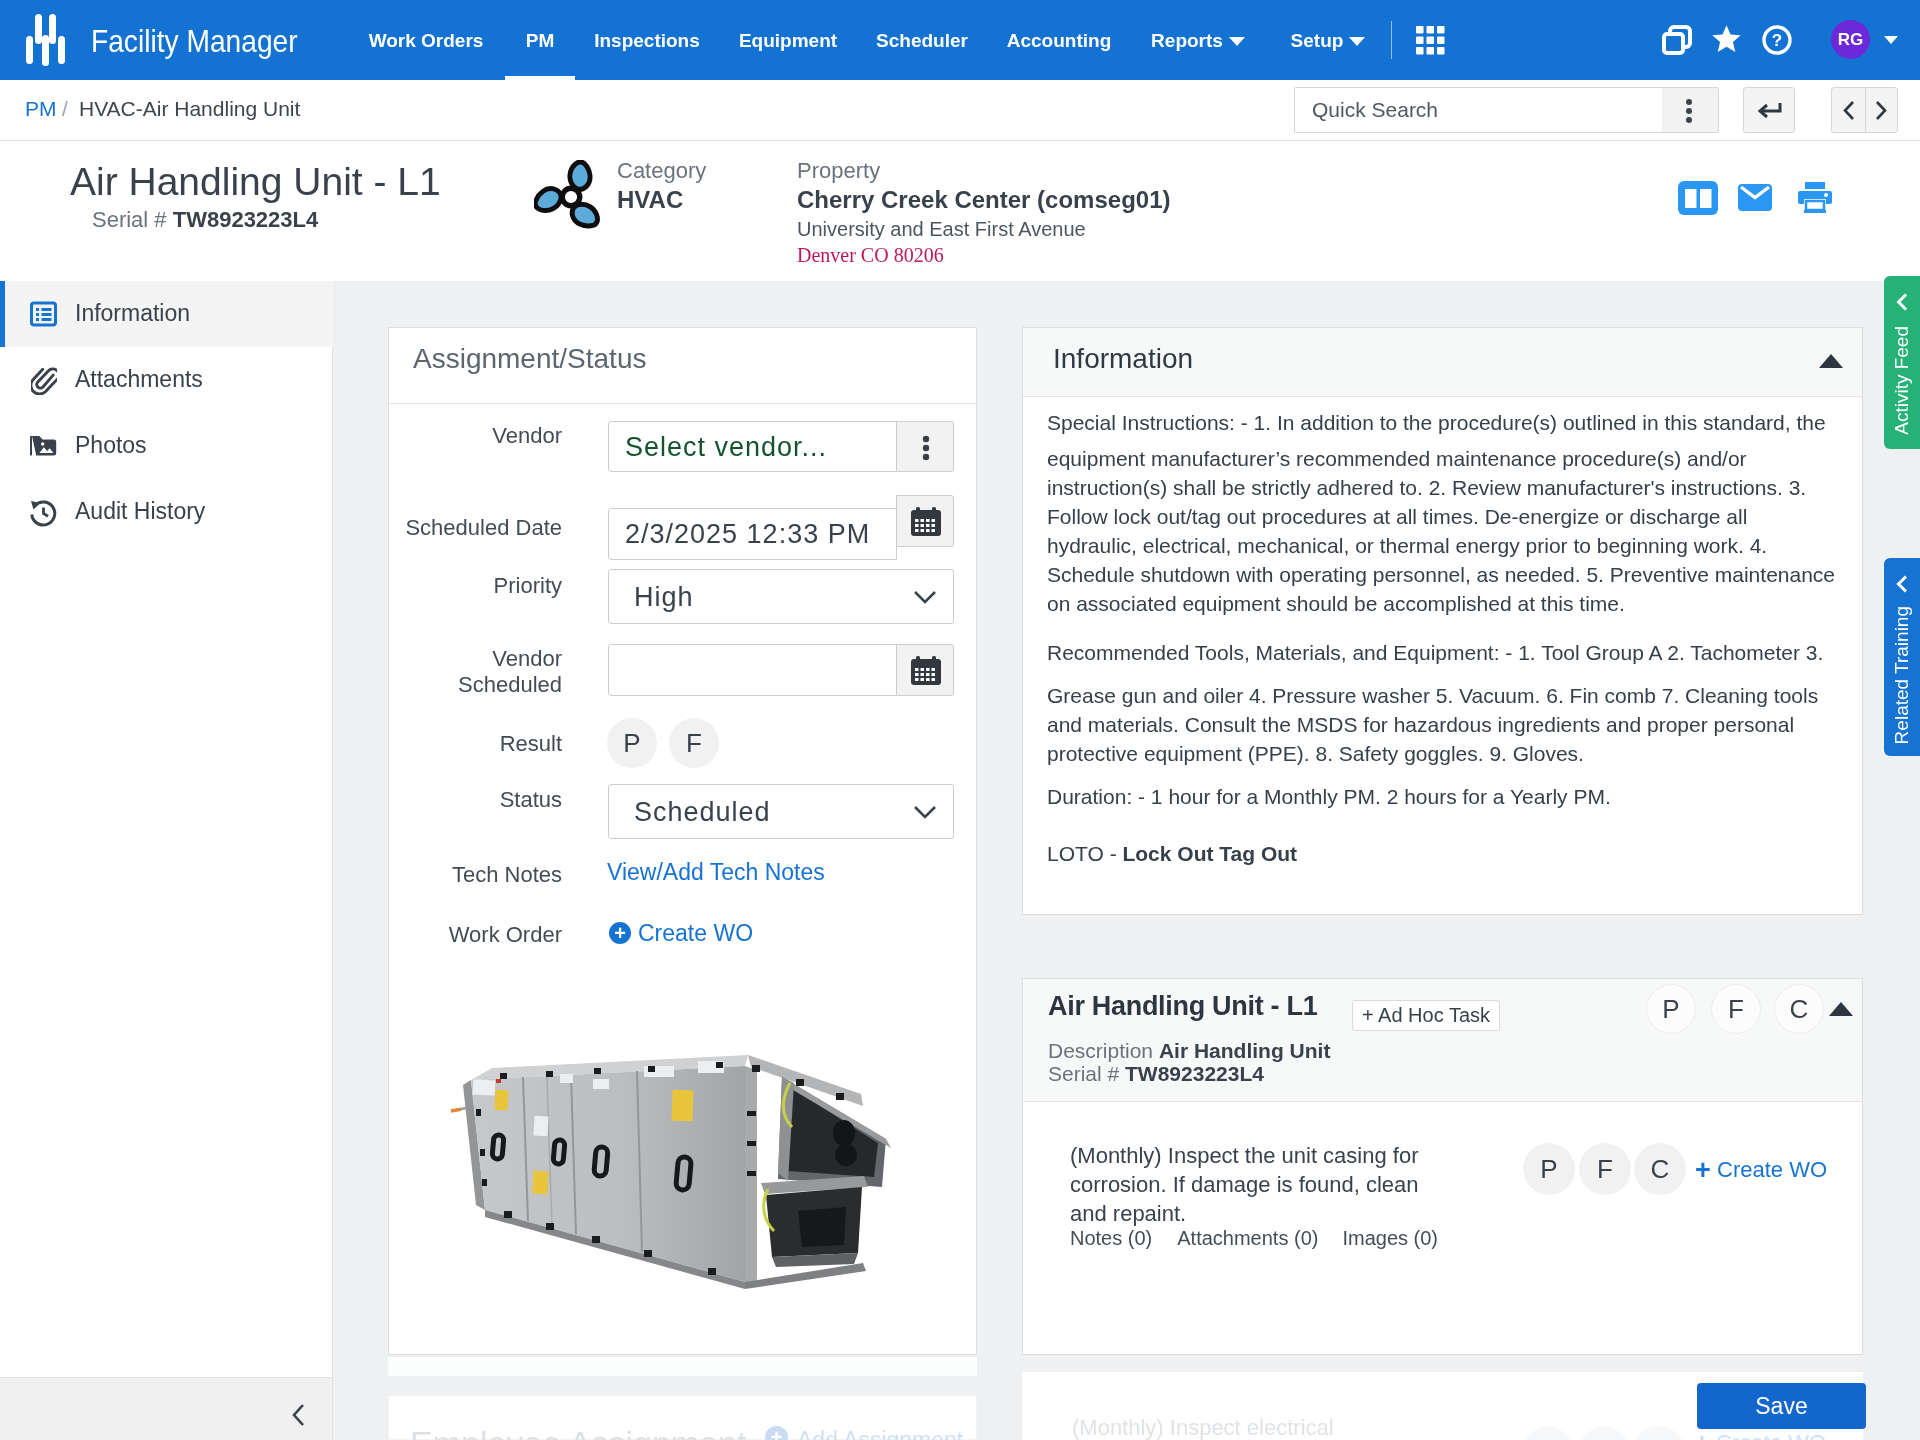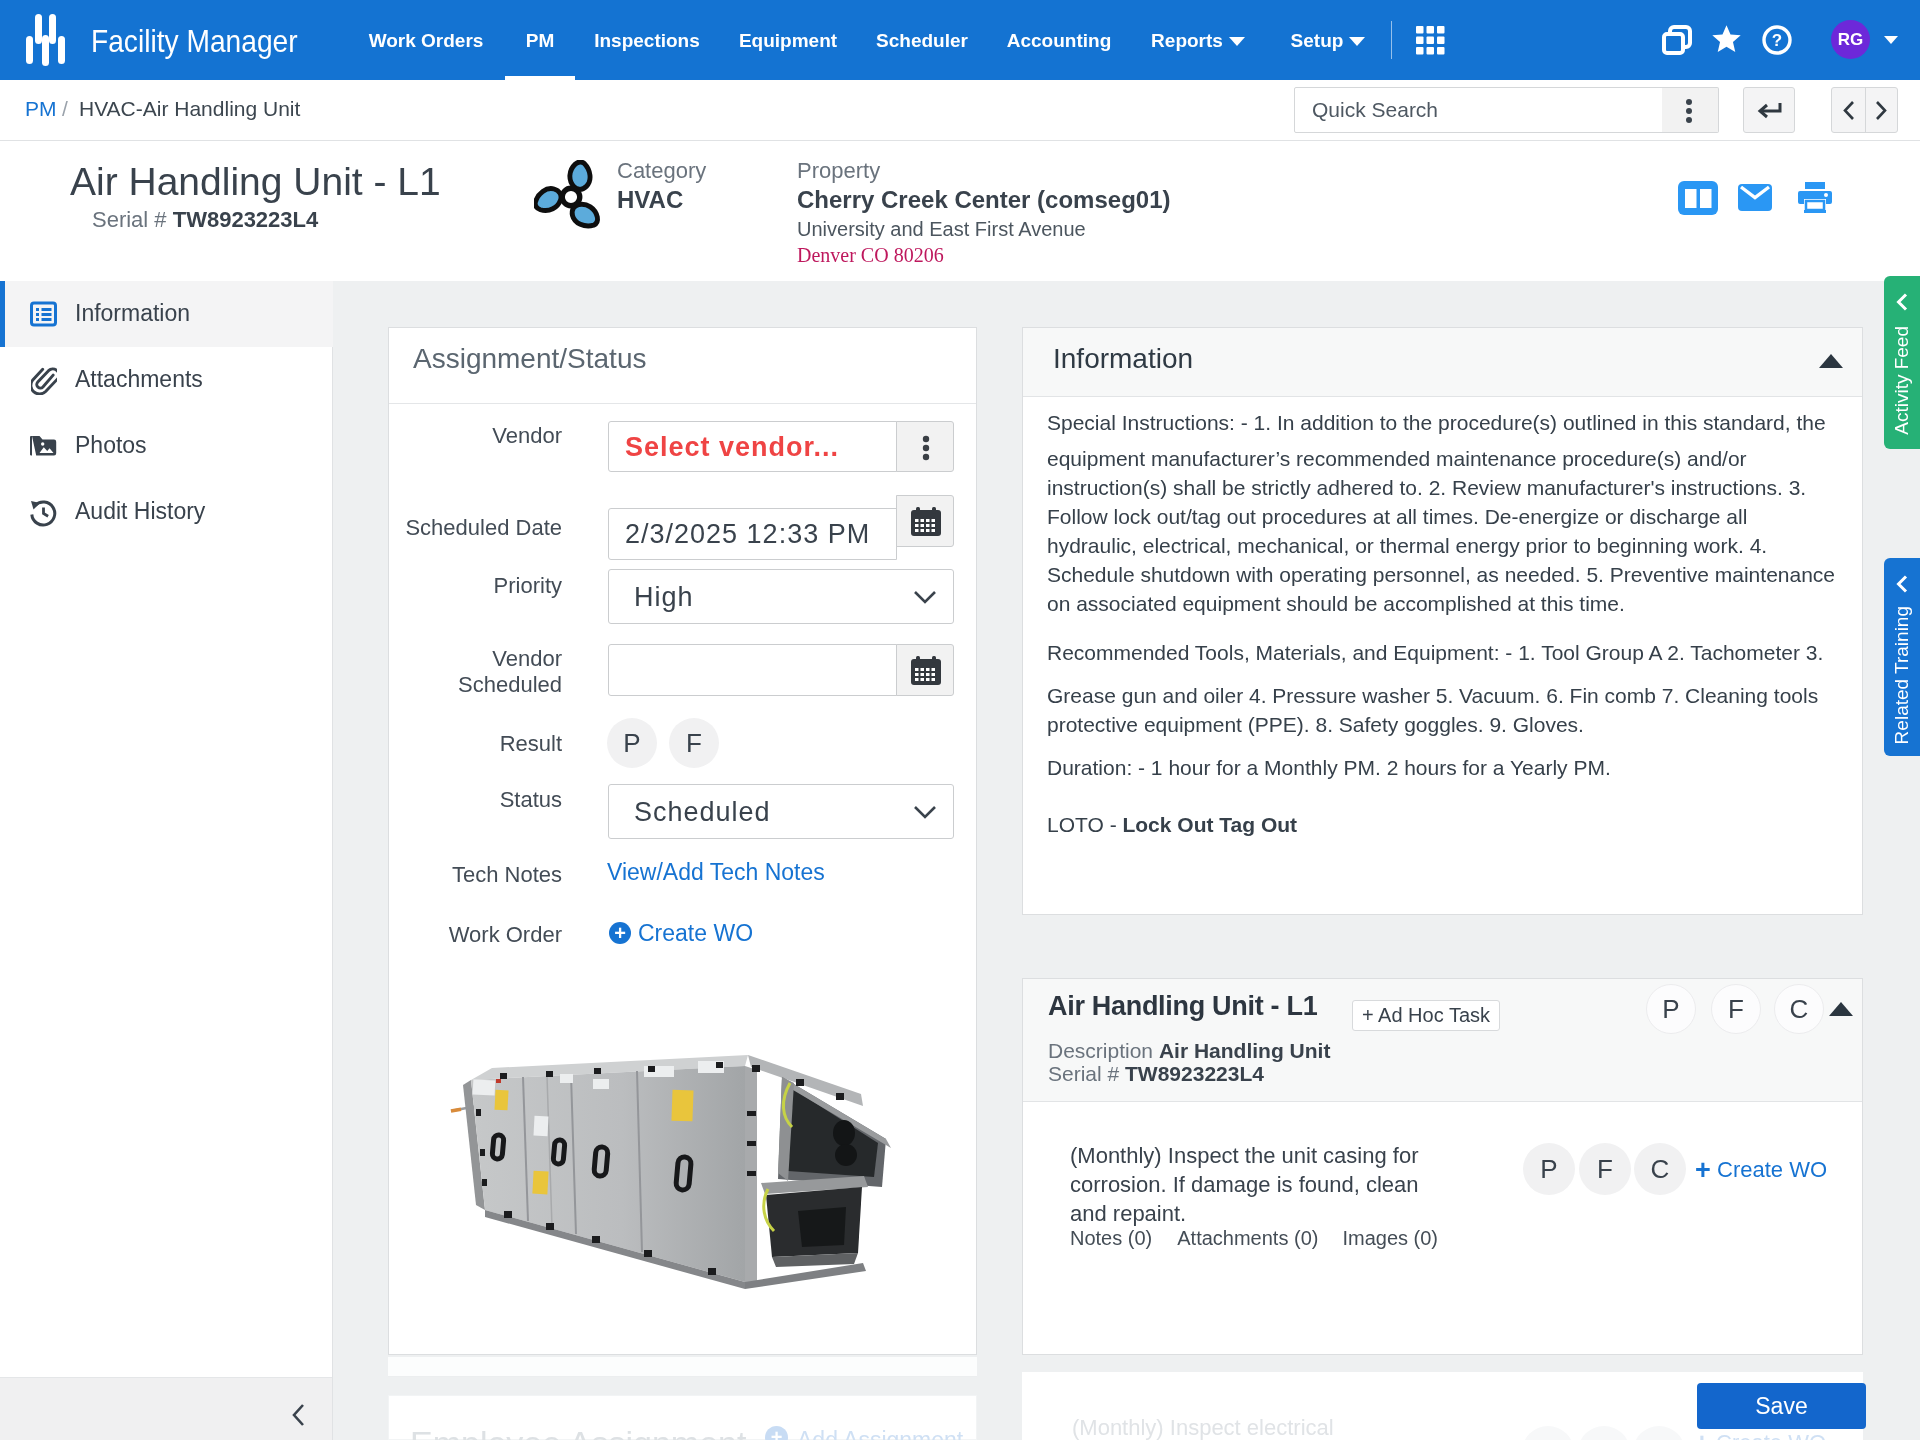--- a/index.html
+++ b/index.html
@@ -178,21 +178,21 @@
       <path d="M11 1 L2 11 L11 21" fill="none" stroke="#39424c" stroke-width="2.6"></path>
     </svg>
 </div>
 
 <div class="card" style="left:388px;top:327px;width:589px;height:1028px;">
   <div class="abs" style="left:24px;top:15px;font-size:28px;color:#5b6670;">Assignment/Status</div>
   <div class="abs" style="left:0;top:75px;width:587px;height:1px;background:#e4e6e8;"></div>
 
   <div class="lbl" style="left:0;top:95px;width:173px;">Vendor</div>
   <div class="inp" style="left:219px;top:93px;width:289px;height:51px;border-radius:3px 0 0 3px;">
-    <div style="padding:10px 0 0 16px;font-size:27px;letter-spacing:1px;color:#ef4444;font-weight:bold;">Select vendor...</div>
+    <div style="padding:10px 0 0 16px;font-size:27px;letter-spacing:1px;color:#14532d;">Select vendor...</div>
   </div>
   <div class="inp" style="left:507px;top:93px;width:58px;height:51px;background:#f2f2f2;border-radius:0 3px 3px 0;">
     <svg class="abs" style="left:25px;top:13px;" width="8" height="26">
         <circle cx="4" cy="4" r="3.2" fill="#3a3f45"></circle>
         <circle cx="4" cy="13" r="3.2" fill="#3a3f45"></circle>
         <circle cx="4" cy="22" r="3.2" fill="#3a3f45"></circle>
       </svg>
   </div>
 
   <div class="lbl" style="left:0;top:187px;width:173px;">Scheduled Date</div>
@@ -356,20 +356,21 @@
   <div class="abs" style="left:24px;top:80px;width:790px;font-size:21px;line-height:29px;color:#36404a;">
     <div>Special Instructions: - 1. In addition to the procedure(s) outlined in this standard, the</div>
     <div style="margin-top:7px;">equipment manufacturer’s recommended maintenance procedure(s) and/or</div>
     <div>instruction(s) shall be strictly adhered to. 2. Review manufacturer's instructions. 3.</div>
     <div>Follow lock out/tag out procedures at all times. De-energize or discharge all</div>
     <div>hydraulic, electrical, mechanical, or thermal energy prior to beginning work. 4.</div>
     <div>Schedule shutdown with operating personnel, as needed. 5. Preventive maintenance</div>
     <div>on associated equipment should be accomplished at this time.</div>
     <div style="margin-top:20px;">Recommended Tools, Materials, and Equipment: - 1. Tool Group A 2. Tachometer 3.</div>
     <div style="margin-top:14px;">Grease gun and oiler 4. Pressure washer 5. Vacuum. 6. Fin comb 7. Cleaning tools</div>
+    <div>and materials. Consult the MSDS for hazardous ingredients and proper personal</div>
     <div>protective equipment (PPE). 8. Safety goggles. 9. Gloves.</div>
     <div style="margin-top:14px;">Duration: - 1 hour for a Monthly PM. 2 hours for a Yearly PM.</div>
     <div style="margin-top:28px;">LOTO - <b>Lock Out Tag Out</b></div>
   </div>
 </div>
 
 <div class="card" style="left:1022px;top:978px;width:841px;height:377px;">
   <div class="abs" style="left:0;top:0;width:839px;height:123px;background:#f7f8f8;border-bottom:1px solid #e2e4e6;"></div>
   <div class="abs" style="left:25px;top:12px;font-size:27px;font-weight:bold;color:#2d3640;letter-spacing:-0.3px;">Air Handling Unit - L1</div>
   <div class="abs" style="left:329px;top:21px;width:148px;height:31px;background:#fff;border:1px solid #d8dadc;border-radius:3px;text-align:center;">

